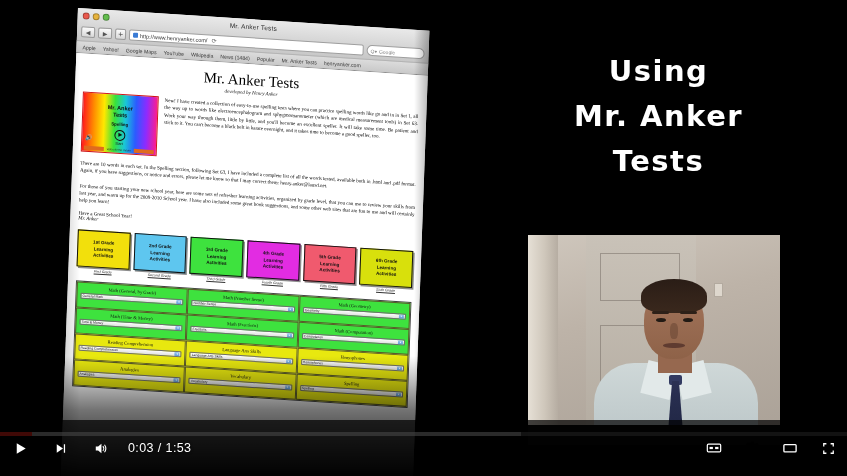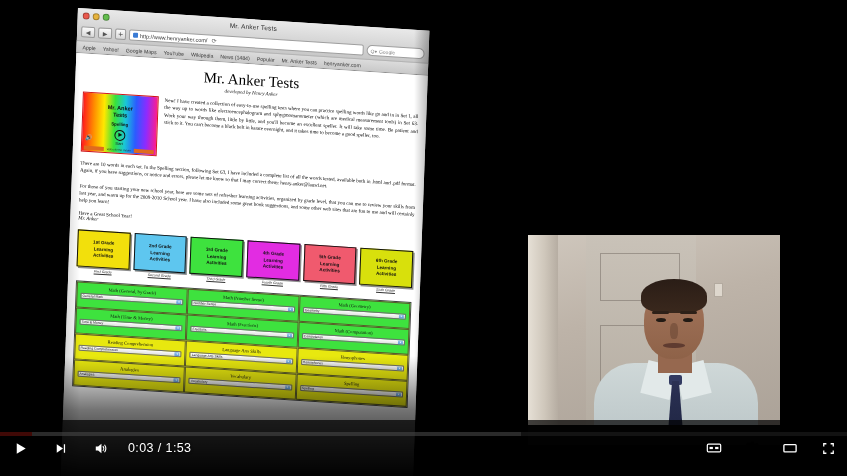--- a/index.html
+++ b/index.html
@@ -399,20 +399,25 @@
             </div>
           </div>
       </div>
     </div>
 
     <div id="capture-edge-l"></div>
     <div id="capture-edge-r"></div>
     <div id="capture-fade"></div>
   </div>
 
+  <div id="title-block">
+    <div class="t1">Using</div>
+    <div class="t2">Mr. Anker</div>
+    <div class="t3">Tests</div>
+  </div>
 
   <div id="webcam">
     <div class="wall"></div>
     <div class="curtain"></div>
     <div class="doorpanel">
       <div class="doorinner di1"></div>
       <div class="doorinner di2"></div>
     </div>
     <div class="switch"></div>
     <div class="torso"></div>

